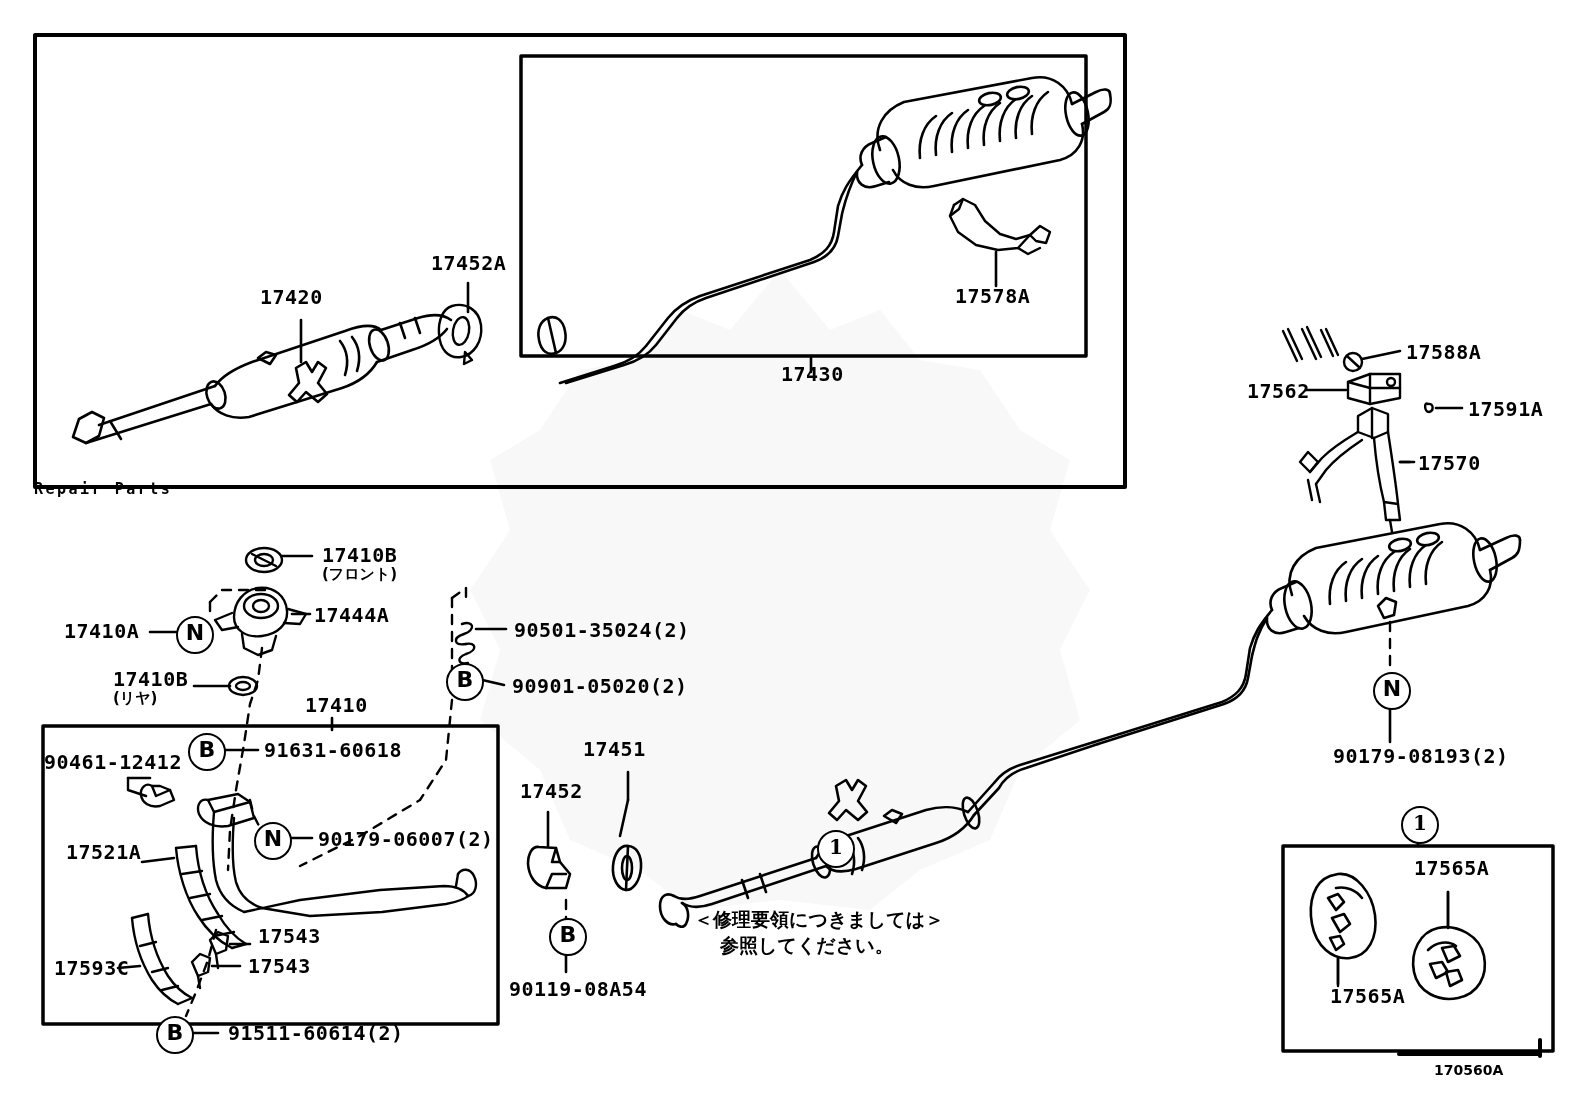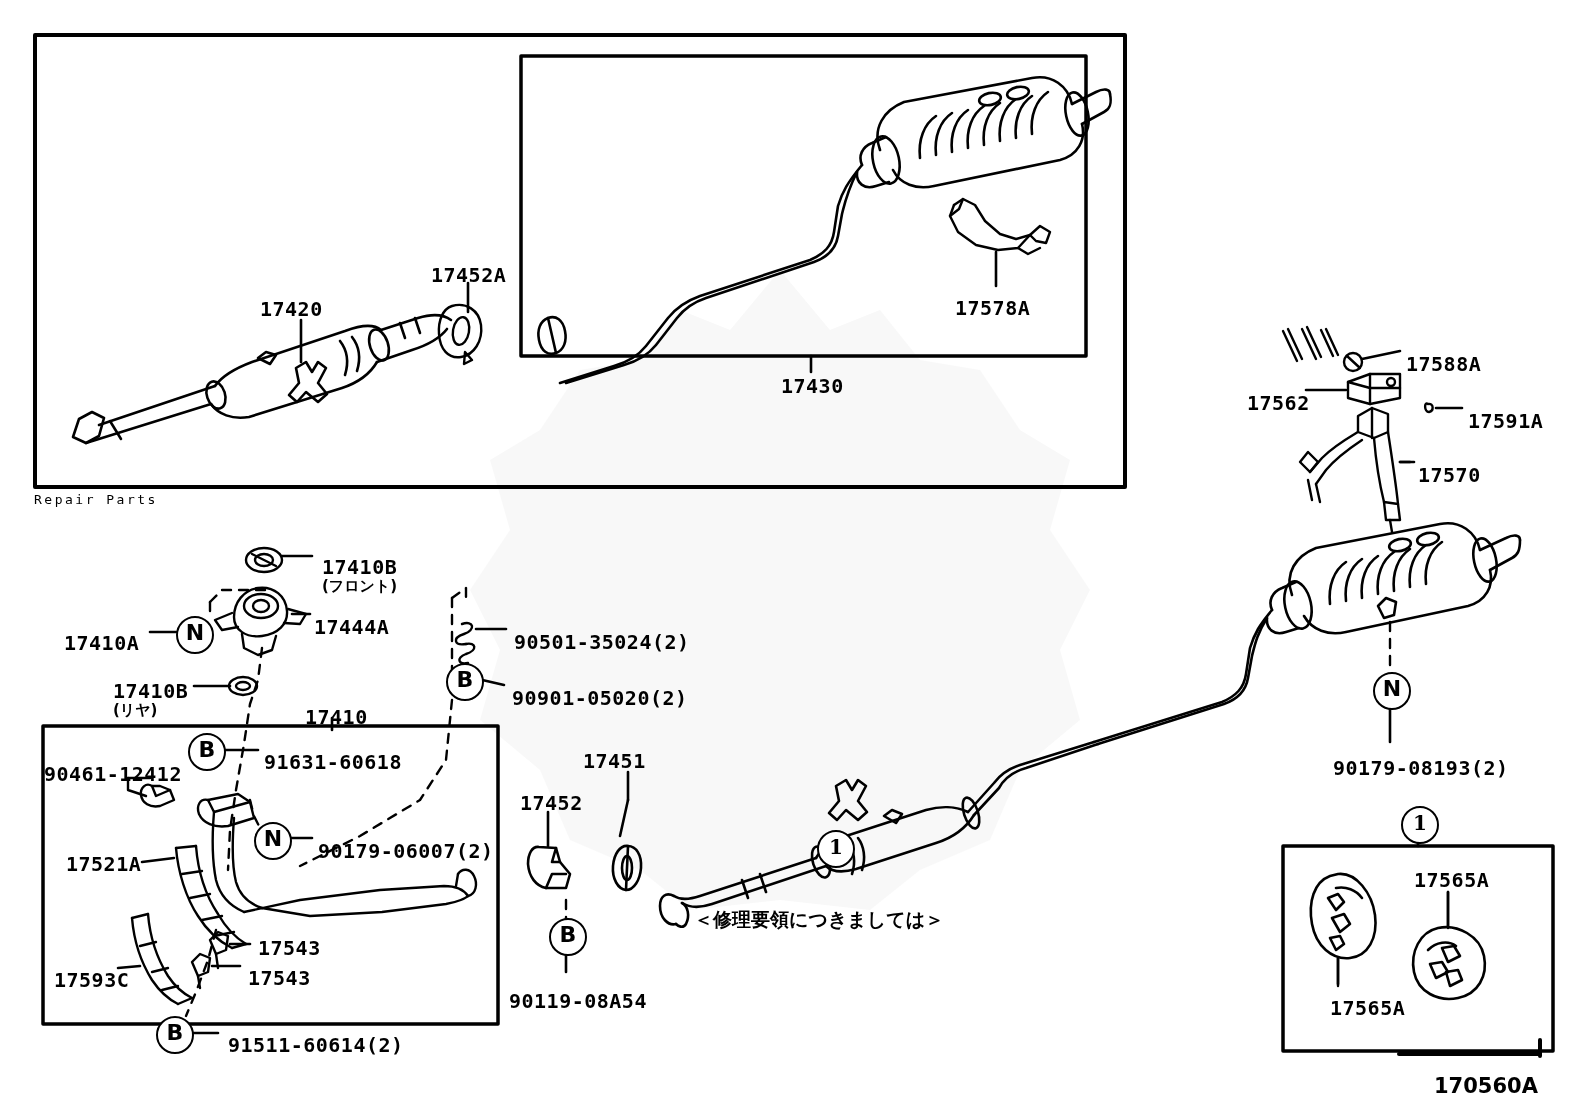--- a/index.html
+++ b/index.html
@@ -40,30 +40,29 @@
   .lbl {
     position: absolute;
     z-index: 3;
     color: #000;
     font-family: "DejaVu Sans Mono", "Liberation Mono", monospace;
     font-weight: bold;
     font-size: 20px;
     letter-spacing: 0.5px;
     white-space: nowrap;
     line-height: 1.12;
-    margin-top: 12px;
   }
   .lbl.repair {
-    font-size: 13px;
+    font-size: 15px;
     letter-spacing: 2.5px;
-    font-weight: normal;
+    font-weight: bold;
   }
   .lbl.code {
     font-family: "DejaVu Sans", "Liberation Sans", sans-serif;
-    font-size: 21px;
+    font-size: 14px;
     font-weight: bold;
     letter-spacing: 0px;
   }
   .sub {
     display: block;
     font-size: 15px;
     font-family: "DejaVu Sans", "Liberation Sans", sans-serif;
     font-weight: bold;
     letter-spacing: 0px;
   }
@@ -515,17 +514,18 @@
   <div class="circ" style="left:549px; top:918px;">B</div>
   <div class="lbl" style="left:509px; top:978px;">90119-08A54</div>
   <div class="circ num" style="left:817px; top:830px;">1</div>
 
   <div class="circ num" style="left:1401px; top:806px;">1</div>
   <div class="lbl" style="left:1414px; top:857px;">17565A</div>
   <div class="lbl" style="left:1330px; top:985px;">17565A</div>
 
   <div id="note-block">
     <span class="note-line">＜修理要領につきましては＞</span>
+    <span class="note-line note-indent">参照してください。</span>
   </div>
 
   <div class="lbl code" style="left:1434px; top:1063px;">170560A</div>
 
 </div>
 
 </body></html>

